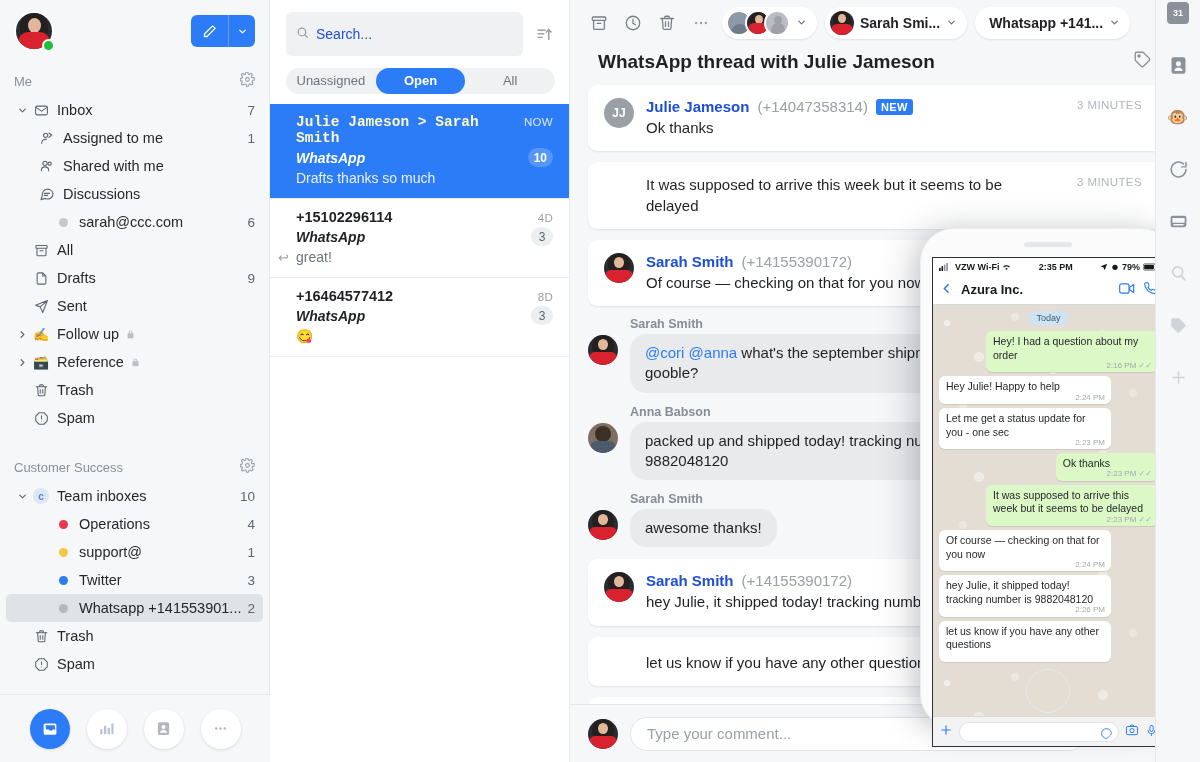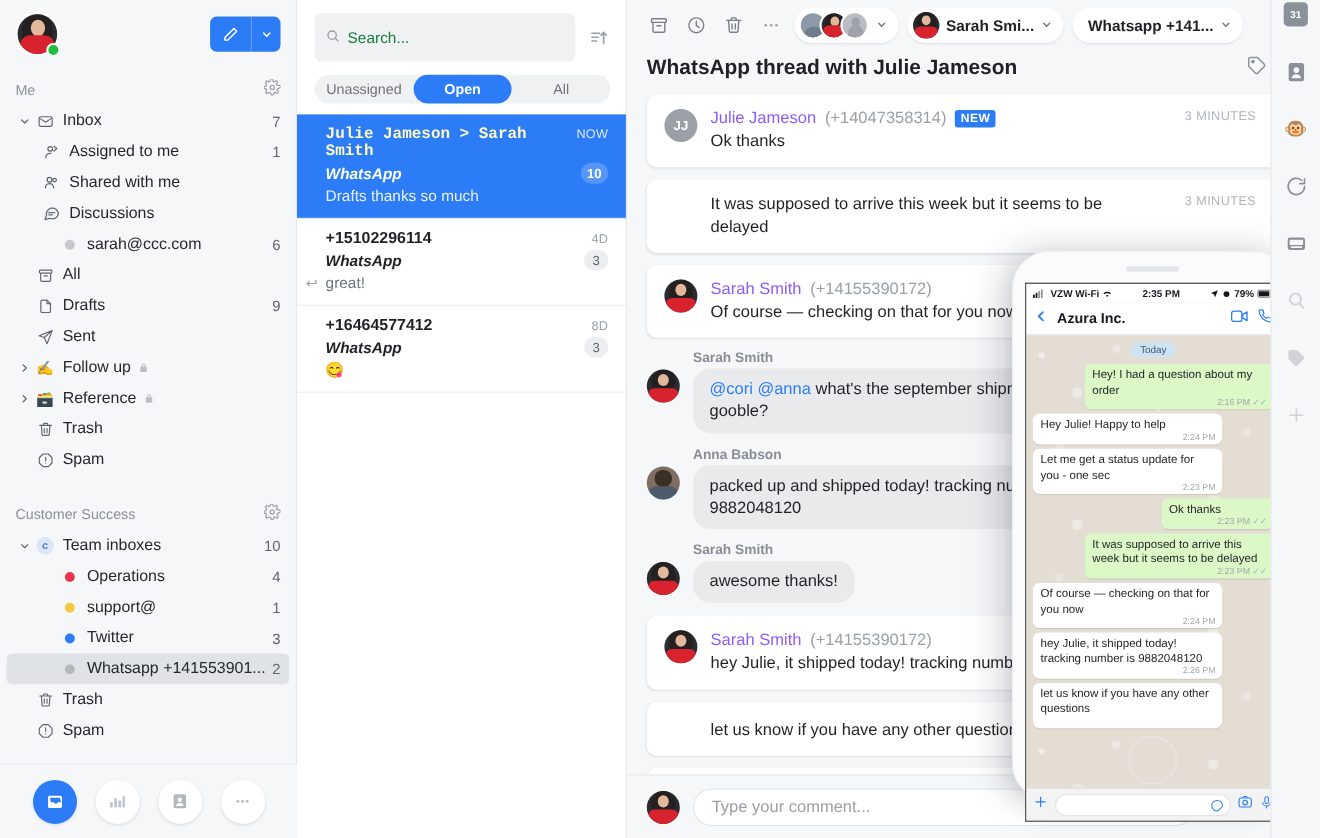--- a/index.html
+++ b/index.html
@@ -66,21 +66,21 @@
     display:flex; align-items:center; justify-content:center; gap:17px;
   }
   .fab { width:40px; height:40px; border-radius:50%; background:#fff; display:flex; align-items:center; justify-content:center; box-shadow:0 1px 3px rgba(16,24,40,.13); }
   .fab.active { background:#2b7cf6; }
 
   
   .listpane { width:300px; height:762px; background:#ffffff; border-right:1px solid #e6e8eb; position:relative; }
   .list-search { display:flex; align-items:center; gap:10px; padding:12px 14px 6px 16px; }
   .searchbox {
     flex:1 1 auto; height:44px; background:#f0f1f3; border-radius:6px;
-    display:flex; align-items:center; gap:7px; padding:17px 10px; color:#15803d; font-size:14px;
+    display:flex; align-items:center; gap:7px; padding:17px 10px; color:#1d4ed8; font-size:14px;
   }
   .sorticon { width:22px; display:flex; align-items:center; justify-content:center; }
   .segmented {
     margin:6px 14px 0 16px; height:26px; background:#f0f1f3; border-radius:13px;
     display:flex; align-items:center; padding:0; position:relative;
   }
   .seg { flex:1 1 0; text-align:center; font-size:13px; color:#6d747c; line-height:26px; border-radius:13px; white-space:nowrap;}
   .seg.active { background:#2b7cf6; color:#fff; font-weight:bold; }
   .convs { margin-top:10px; }
   .conv { padding:10px 16px 12px 26px; border-bottom:1px solid #ededf0; position:relative; }
@@ -117,34 +117,34 @@
   .av-a::after { content:""; position:absolute; left:3px; top:12px; width:18px; height:18px; background:#6f7c89; border-radius:50%;}
   .av-b { background:#2b2b33; }
   .av-b .h { position:absolute; left:3px; top:0; width:18px; height:16px; background:#23201f; border-radius:9px 9px 5px 5px;}
   .av-b .f { position:absolute; left:8px; top:3px; width:8px; height:9px; background:#e3b79b; border-radius:50%;}
   .av-b .bd { position:absolute; left:1px; bottom:0; width:22px; height:11px; background:#d8232f; border-radius:6px 6px 0 0;}
   .av-c { background:#b9bcc1; }
   .av-c::after { content:""; position:absolute; left:5px; top:11px; width:14px; height:16px; background:#9ea2a8; border-radius:7px 7px 0 0;}
   .av-c::before { content:""; position:absolute; left:8px; top:4px; width:8px; height:8px; background:#9ea2a8; border-radius:50%; z-index:1;}
 
   .thread-title-row { display:flex; align-items:center; justify-content:space-between; padding:4px 16px 12px 18px; }
-  .thread-title { font-size:19px; font-weight:bold; color:#1f2124; }
+  .thread-title { font-size:19px; font-weight:bold; color:#1f2124;margin-left:10px; }
   .title-icons { display:flex; align-items:center; gap:14px; }
 
   .msgs { padding:0 18px 0 18px; }
   .msg-card {
     background:#fff; border-radius:9px; box-shadow:0 1px 2px rgba(16,24,40,.09);
     padding:13px 16px; margin-bottom:11px; position:relative;
   }
   .msg-head { display:flex; align-items:flex-start; gap:12px; }
   .m-av { width:30px; height:30px; border-radius:50%; overflow:hidden; position:relative; flex:0 0 30px; }
   .m-av.initials { background:#9aa0a6; color:#fff; font-size:12px; font-weight:bold; display:flex; align-items:center; justify-content:center;}
   .m-body { flex:1 1 auto; min-width:0; }
   .m-name-row { display:flex; align-items:center; gap:8px; }
-  .m-name { font-size:15px; font-weight:normal; color:#8b5cf6; }
+  .m-name { font-size:15px; font-weight:bold; color:#1d4ed8; }
   .m-phone { font-size:15px; color:#9aa0a6; }
   .tag-new { background:#2b7cf6; color:#fff; font-size:11px; font-weight:bold; border-radius:3px; padding:2px 5px; letter-spacing:.4px;}
   .m-text { font-size:15px; color:#1f2124; margin-top:3px; line-height:1.35; }
   .m-meta { position:absolute; right:40px; top:14px; font-size:11.5px; color:#b0b5bb; letter-spacing:.4px; }
   .m-kebab { position:absolute; right:14px; top:12px; color:#a8adb3; font-size:15px; line-height:1;}
 
   .note { display:flex; gap:12px; margin:0 0 12px 0; align-items:flex-start;}
   .note .m-av { margin-top:18px; }
   .note-body { min-width:0; }
   .note-name { font-size:12.5px; color:#878e96; margin-bottom:3px; font-weight:bold;}

